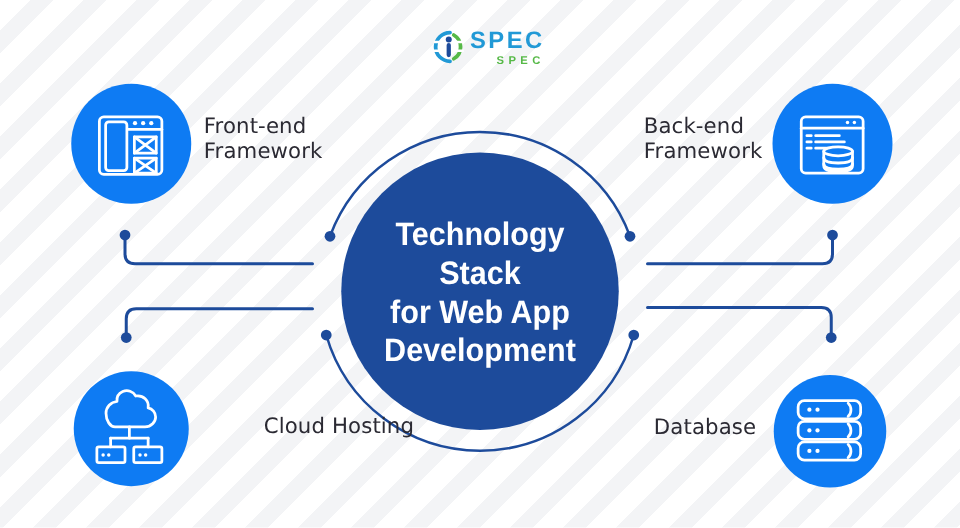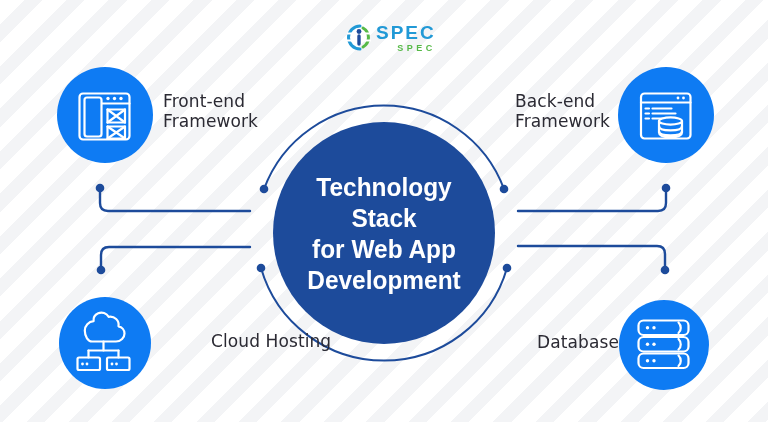--- a/index.html
+++ b/index.html
@@ -23,21 +23,21 @@
     letter-spacing:2px;color:var(--logo-blue);}
   .logo-india{font-family:"Liberation Sans",sans-serif;font-weight:700;font-size:9px;
     letter-spacing:3.5px;color:var(--logo-green);margin-top:2px;}
 
   
   .node-label{position:absolute;font-family:"DejaVu Sans",sans-serif;font-weight:400;
     font-size:17px;line-height:1.2;color:var(--label-text);letter-spacing:0.1px;}
   .lbl-front{left:163px;top:91px;text-align:left;}
   .lbl-back{right:158px;top:91px;text-align:left;}
   .lbl-cloud{left:172px;top:331px;margin-left:39px;}
-  .lbl-db{right:149px;top:332px;text-align:left;}
+  .lbl-db{right:163px;top:332px;text-align:left;}
 
   
   .center-text{position:absolute;left:284px;top:164px;width:200px;height:140px;
     display:flex;flex-direction:column;justify-content:center;align-items:center;
     color:#ffffff;font-family:"Liberation Sans",sans-serif;font-weight:700;
     font-size:26px;line-height:31px;transform:scaleX(0.94);text-align:center;}
 </style>
 </head>
 <body>
 

